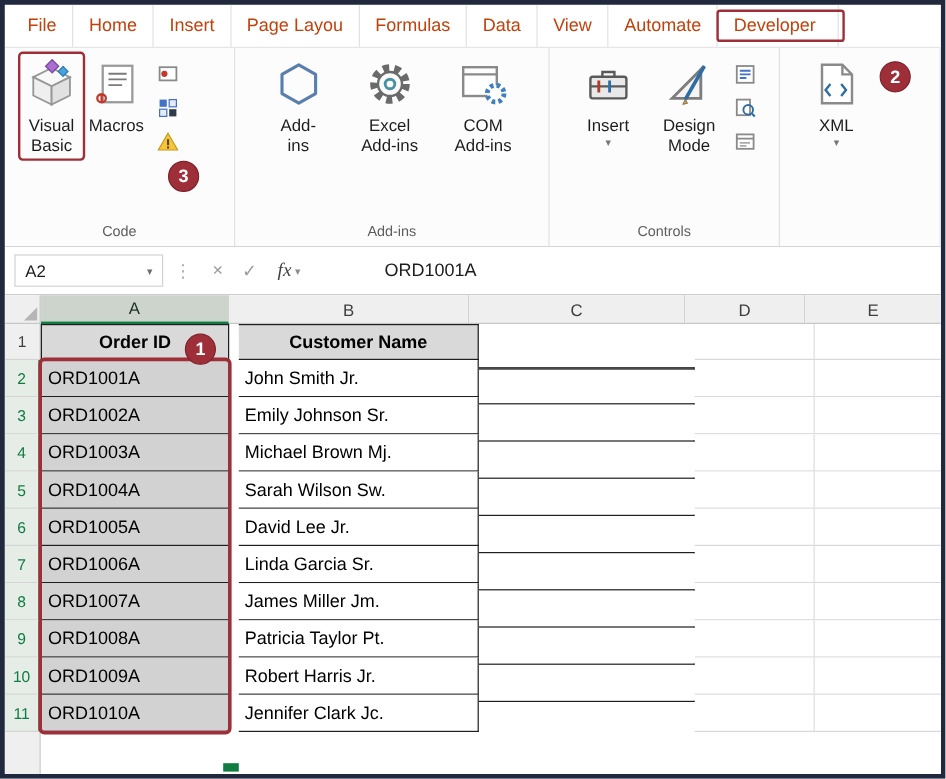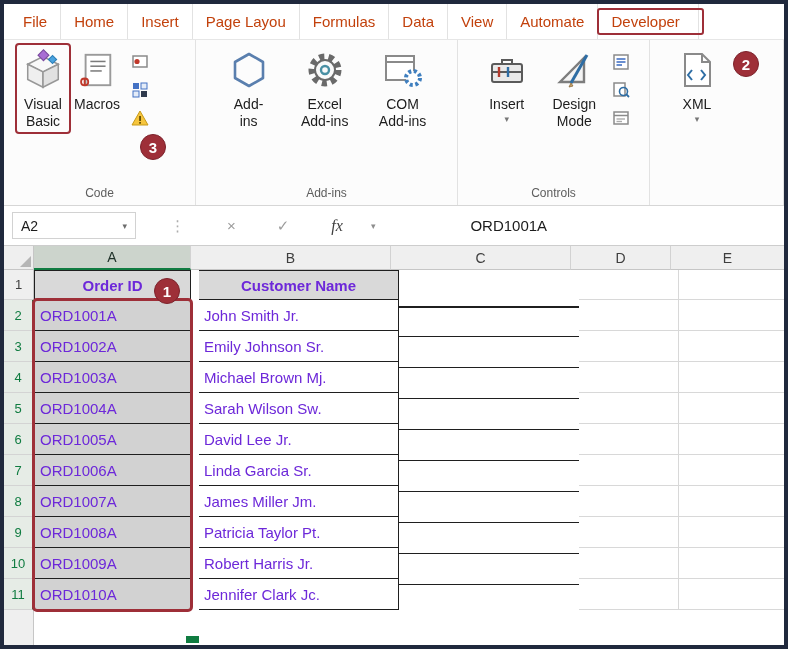--- a/index.html
+++ b/index.html
@@ -37,21 +37,21 @@
   .bicon{ width:44px; height:44px; display:flex; align-items:center; justify-content:center; }
   .blabel{ font-size:14px; color:#1d1d1d; text-align:center; line-height:17px; margin-top:4px; }
   .chevdn{ font-size:9px; color:#777; line-height:10px; margin-top:1px; }
   .w48{ width:48px; } .w40{ width:42px; } .w56{ width:58px; } .w60{ width:60px; } .w52{ width:54px; }
   .minicol{ display:flex; flex-direction:column; gap:8px; padding:12px 3px 0 3px; }
   .mini{ width:20px; height:20px; display:flex; align-items:center; justify-content:center; }
   .bigbtn.vb .redbox{ inset:3px -4px -4px -4px; border-radius:4px; }
 
   
   .fbar{ height:40px; display:flex; align-items:center; background:#fff;
-         border-bottom:1px solid #cdcdcd; padding:0 8px;gap:25px; }
+         border-bottom:1px solid #cdcdcd; padding:0 8px; }
   .namebox{ width:124px; height:27px; border:1px solid #d2d2d2; display:flex;
             align-items:center; padding:0 8px; font-size:14px; color:var(--ink); }
   .namebox .nb-chev{ margin-left:auto; color:#6d6d6d; font-size:9px; }
   .fb-dots{ color:#adadad; margin:0 9px; font-size:15px; }
   .fb-ico{ color:#9c9c9c; font-size:15px; margin:0 8px; }
   .fb-fx{ font-family:"Liberation Serif", serif; font-style:italic; font-size:16px;
           color:#3f3f3f; margin:0 3px 0 9px; }
   .fb-chev{ color:#8d8d8d; font-size:9px; margin-right:6px; }
   .fb-value{ font-size:15px; color:var(--ink); margin-left:64px; }
 
@@ -66,21 +66,21 @@
          border-right:1px solid #d2d2d2; border-bottom:1px solid var(--hdr-line);
          color:#3e3e3e; font-size:14px; }
   .colh.a{ width:157px; background:#ccd4cc; border-bottom:2px solid var(--green); color:#20322a; }
   .colh.b{ width:200px; } .colh.c{ width:180px; } .colh.d{ width:100px; } .colh.e{ flex:1; border-right:none; }
   .grow{ display:flex; height:31px; }
   .grow.r1{ height:30px; }
   .rowh{ width:30px; display:flex; align-items:center; justify-content:center; font-size:13px;
          color:#3e3e3e; background:var(--hdr-bg); border-right:1px solid var(--hdr-line);
          border-bottom:1px solid #d4d4d4; }
   .grow.sel .rowh{ background:#e6ece6; color:var(--green); border-right:2px solid var(--green); }
-  .cell{ display:flex; align-items:center; padding:0 5px; color:#6d28d9;
+  .cell{ display:flex; align-items:center; padding:0 5px; color:#000000;
          border-right:1px solid var(--grid-dark); border-bottom:1px solid var(--grid-dark);
          background:#fff; overflow:hidden; white-space:nowrap; }
   .cell.a{ width:157px; border-left:1px solid var(--grid-dark); background:#d2d2d2; }
   .cell.b{ width:200px;margin-left:8px; } .cell.c{ width:180px;margin-top:36px; }
   .cell.hd{ font-weight:bold; justify-content:center; background:#d9d9d9;
             border-top:1px solid var(--grid-dark); }
   .cell.empty{ border-right:1px solid var(--grid-light); border-bottom:1px solid var(--grid-light);
                background:#fff; }
   .cell.d{ width:100px; } .cell.e{ flex:1; border-right:none; }
   .grow.filler{ height:35px; }

